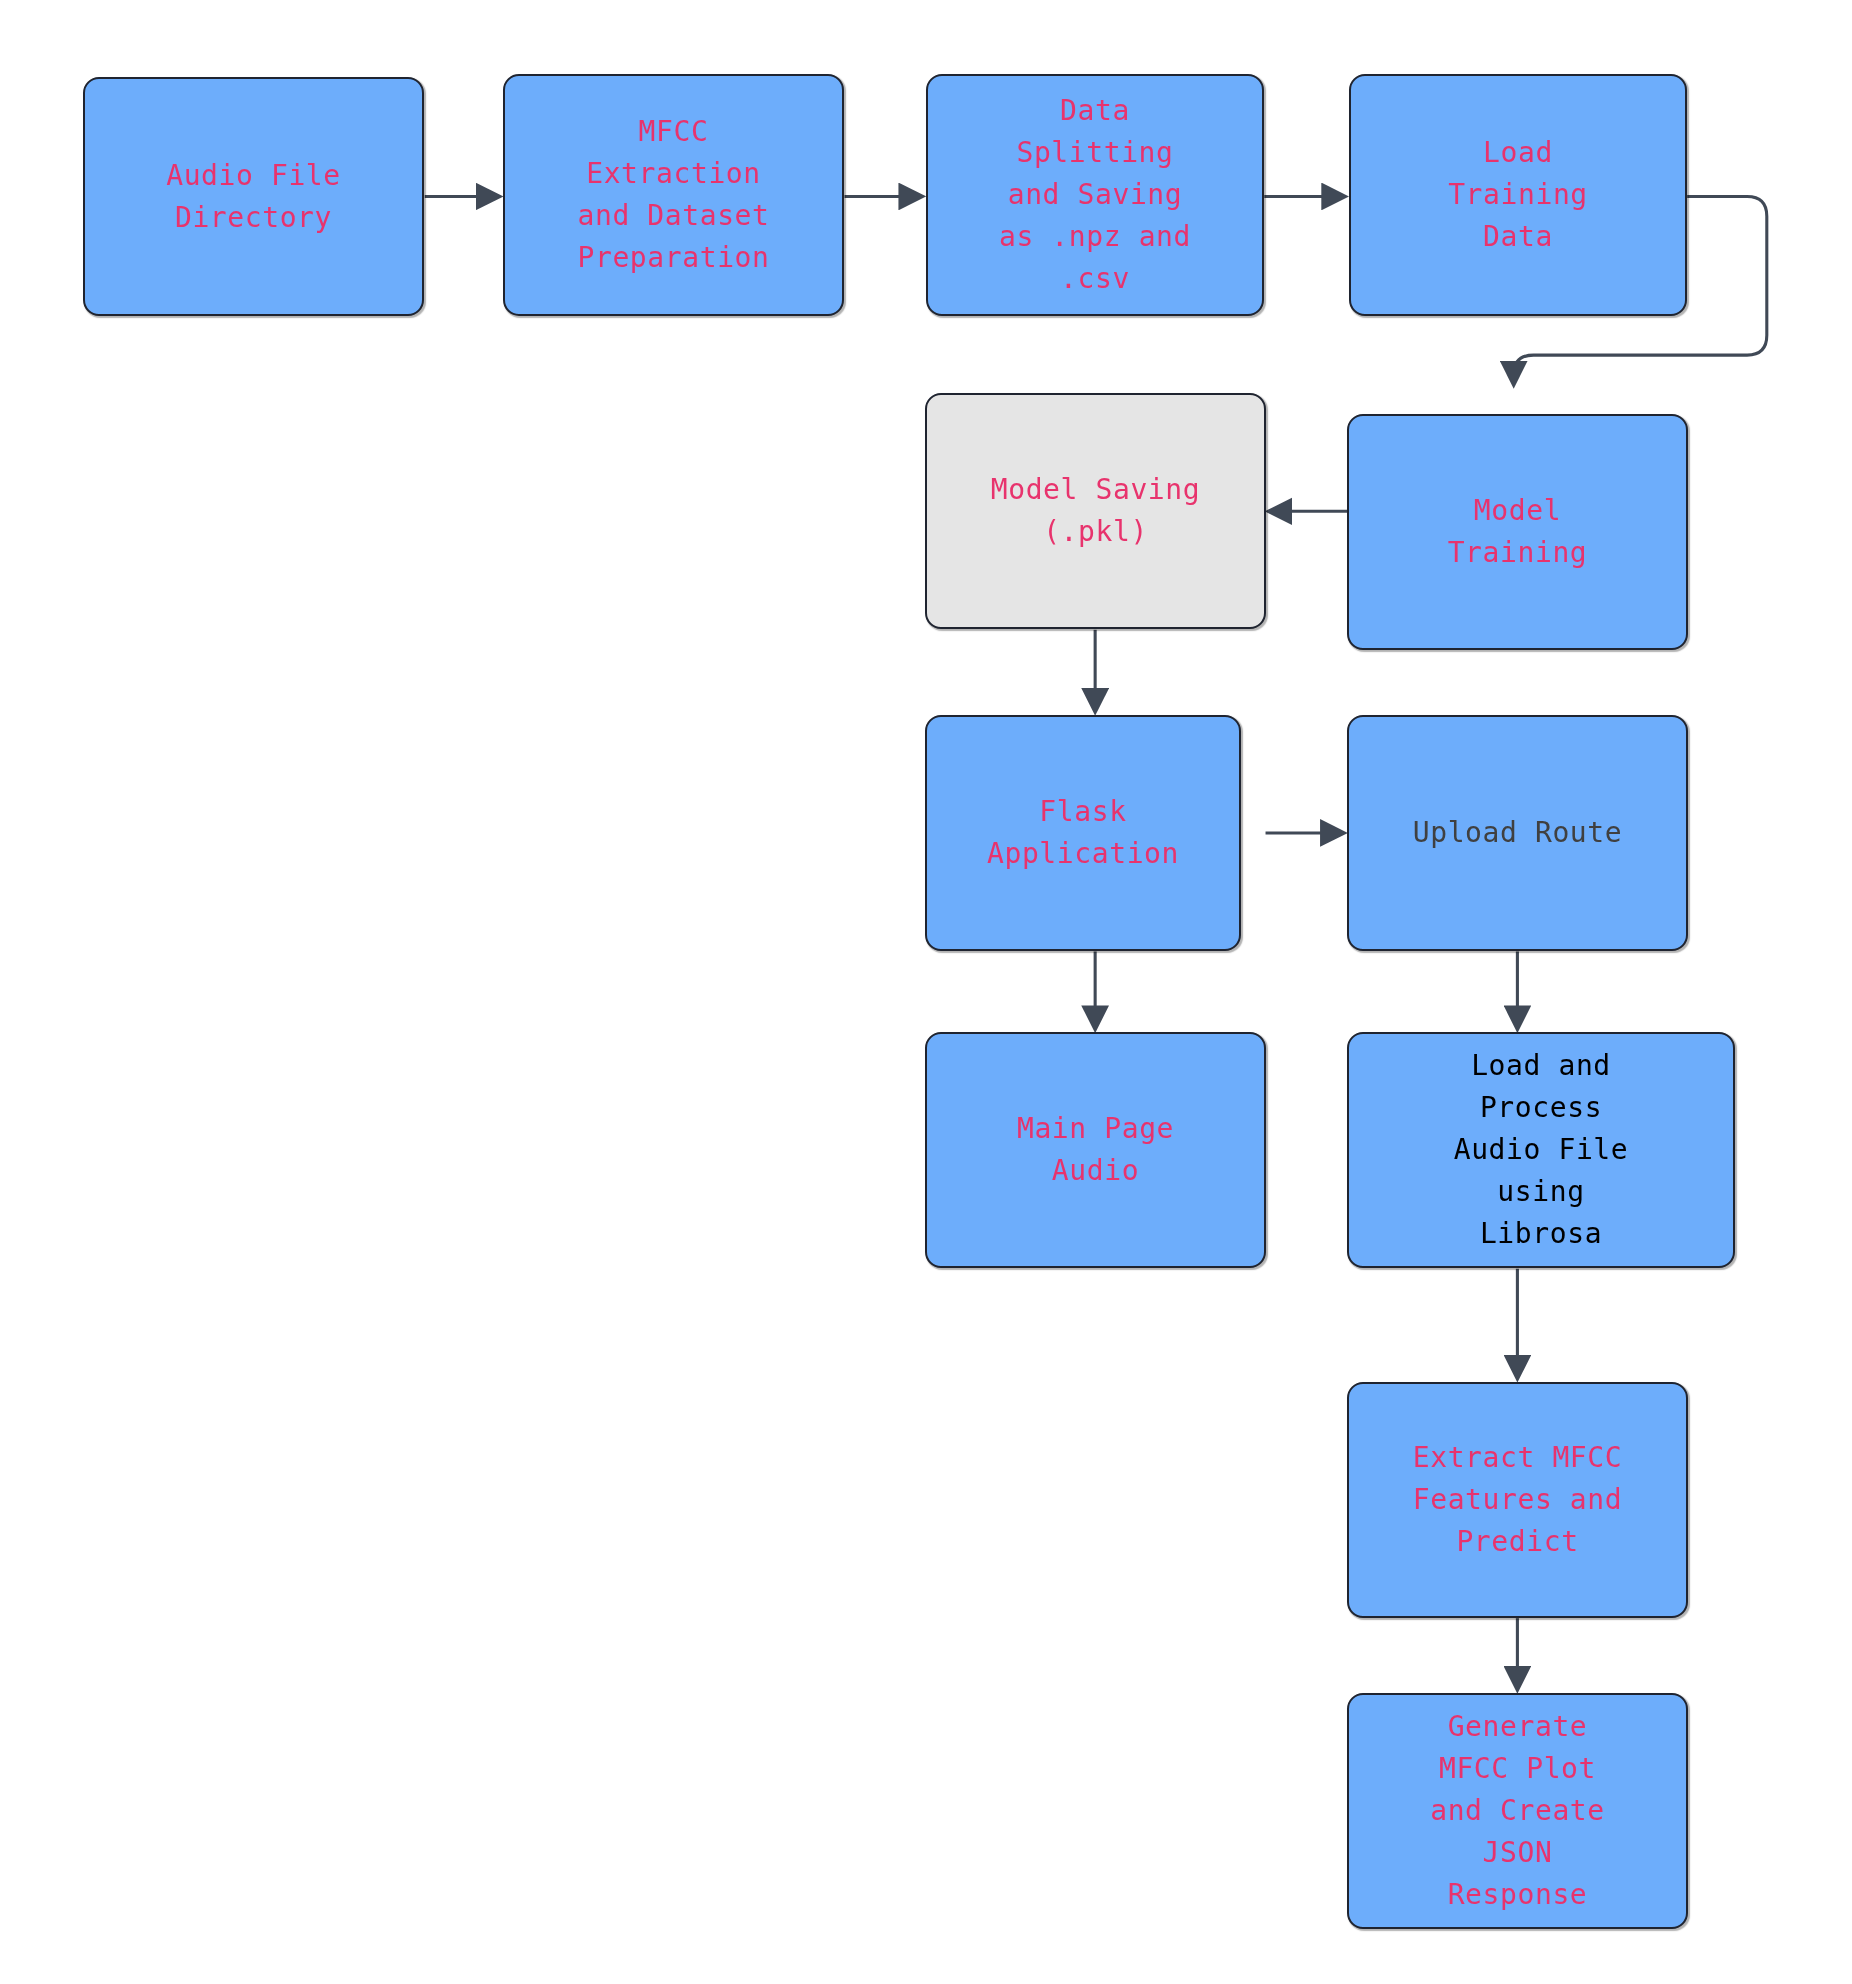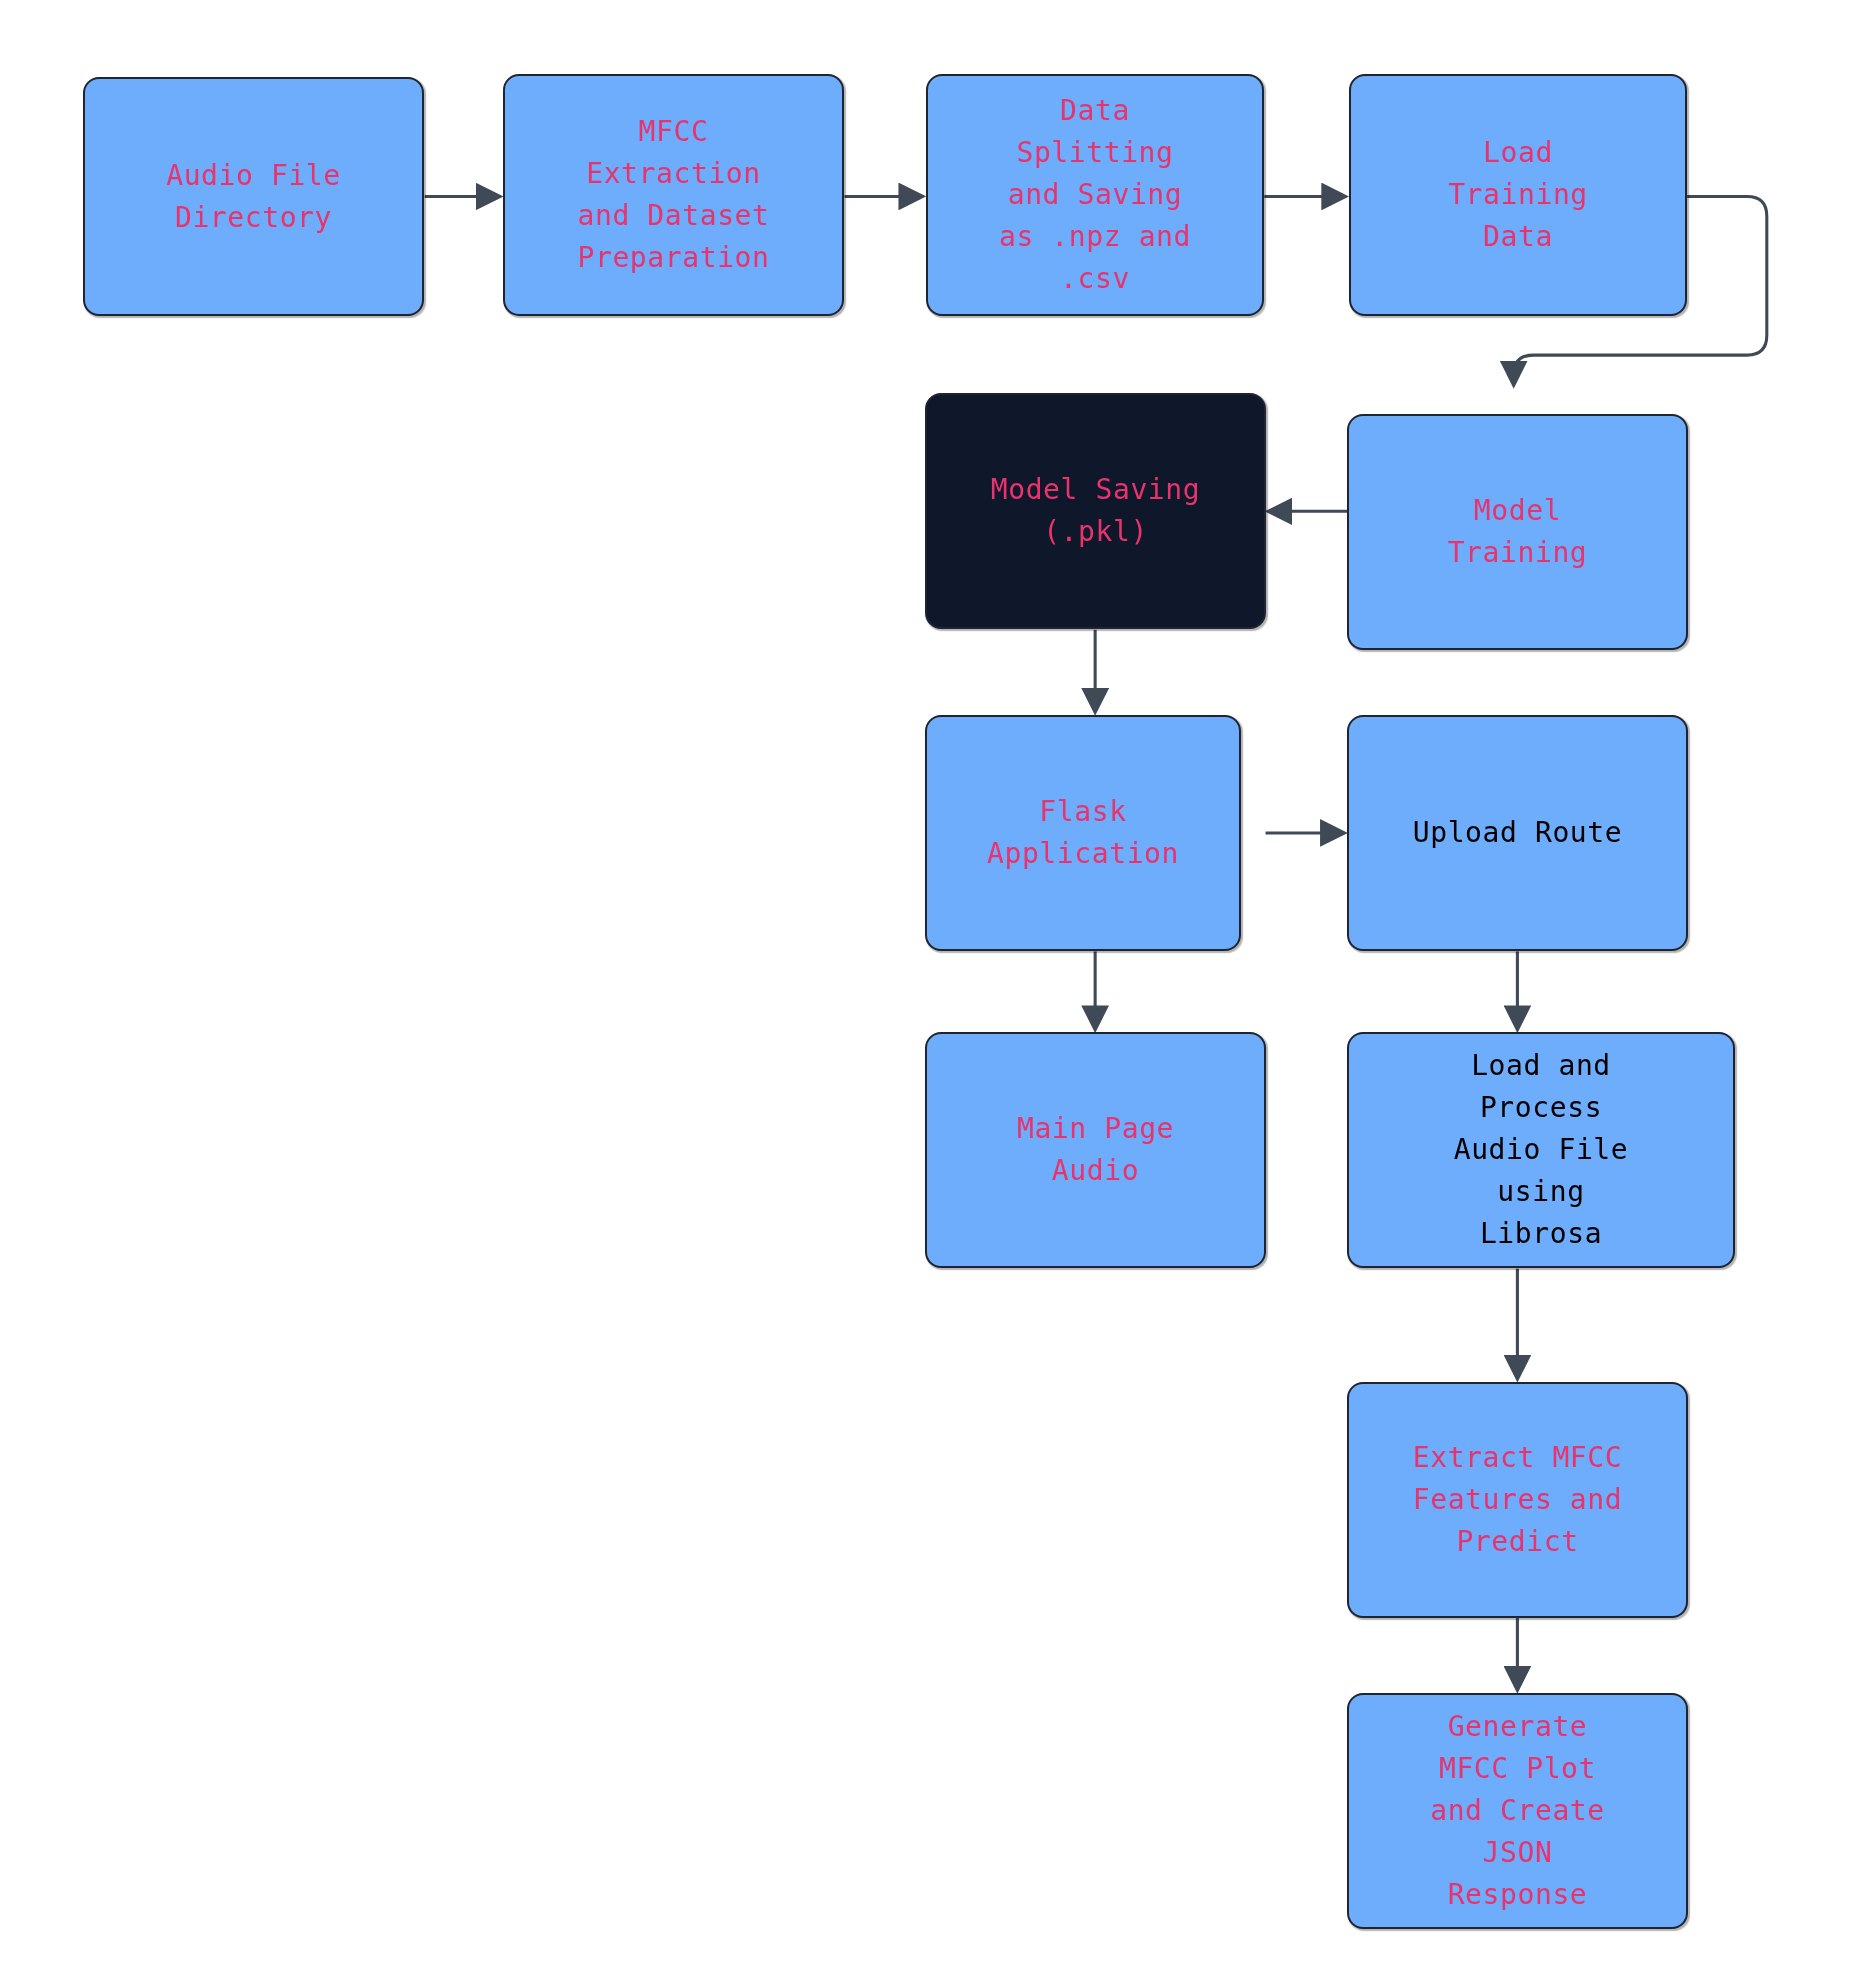--- a/index.html
+++ b/index.html
@@ -92,30 +92,30 @@
   <div class="node" style="left: 926px; top: 74px; width: 338px; height: 242px; background: rgb(109, 173, 251); border-color: rgb(31, 36, 48); color: rgb(232, 51, 109);">Data
 Splitting
 and Saving
 as .npz and
 .csv</div>
 
   <div class="node" style="left: 1349px; top: 74px; width: 338px; height: 242px; background: rgb(109, 173, 251); border-color: rgb(31, 36, 48); color: rgb(232, 51, 109);">Load
 Training
 Data</div>
 
-  <div class="node" style="left: 925px; top: 393px; width: 341px; height: 236px; background: #0f172a; border-color: rgb(31, 36, 48); color: rgb(232, 51, 109);">Model Saving
+  <div class="node" style="left: 925px; top: 393px; width: 341px; height: 236px; background: #e5e5e5; border-color: rgb(31, 36, 48); color: rgb(232, 51, 109);">Model Saving
 (.pkl)</div>
 
   <div class="node" style="left: 1347px; top: 414px; width: 341px; height: 236px; background: rgb(109, 173, 251); border-color: rgb(31, 36, 48); color: rgb(232, 51, 109);">Model
 Training</div>
 
   <div class="node" style="left: 925px; top: 715px; width: 316px; height: 236px; background: rgb(109, 173, 251); border-color: rgb(31, 36, 48); color: rgb(232, 51, 109);">Flask
 Application</div>
 
-  <div class="node" style="left: 1347px; top: 715px; width: 341px; height: 236px; background: rgb(109, 173, 251); border-color: rgb(31, 36, 48); color: #000000;">Upload Route</div>
+  <div class="node" style="left: 1347px; top: 715px; width: 341px; height: 236px; background: rgb(109, 173, 251); border-color: rgb(31, 36, 48); color: #404040;">Upload Route</div>
 
   <div class="node" style="left: 925px; top: 1032px; width: 341px; height: 236px; background: rgb(109, 173, 251); border-color: rgb(31, 36, 48); color: rgb(232, 51, 109);">Main Page
 Audio</div>
 
   <div class="node" style="left: 1347px; top: 1032px; width: 388px; height: 236px; background: rgb(109, 173, 251); border-color: rgb(31, 36, 48); color: #000000;">Load and
 Process
 Audio File
 using
 Librosa</div>
 

